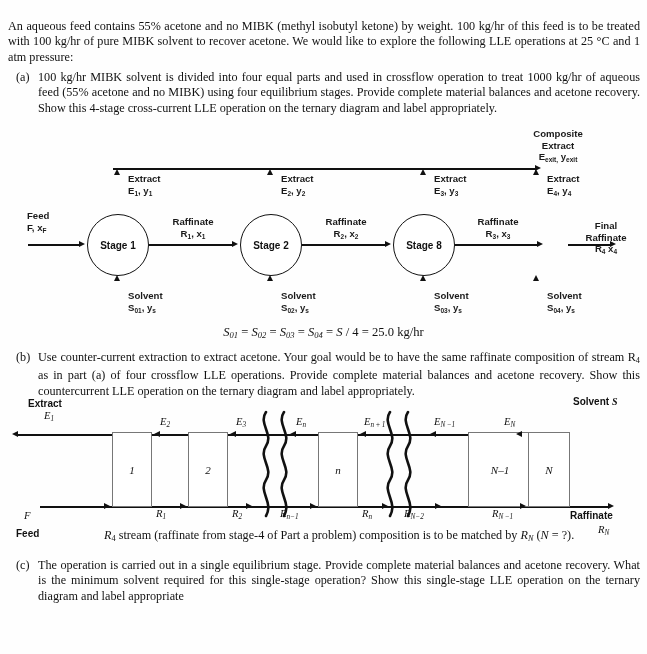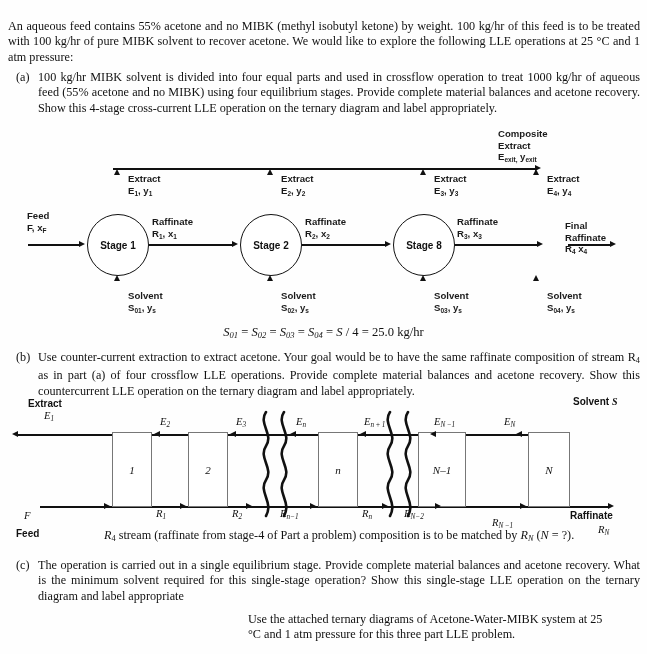--- a/index.html
+++ b/index.html
@@ -48,21 +48,21 @@
   .rn-line i{font-style:italic;}
   sub{font-size:0.68em;vertical-align:-0.25em;}
 
   
   .d1{position:absolute;left:0;top:128px;width:647px;height:196px;}
   .d1 .lbl{
     position:absolute;font-family:"Liberation Sans", sans-serif;
     font-size:9.6px;font-weight:bold;color:#1a1a1a;line-height:11.5px;
     white-space:nowrap;
   }
-  .d1 .lbl.c{text-align:left;}
+  .d1 .lbl.c{text-align:center;}
   .circ{
     position:absolute;width:62px;height:62px;border:1.6px solid #111;
     border-radius:50%;box-sizing:border-box;
     display:flex;align-items:center;justify-content:center;
     font-family:"Liberation Sans", sans-serif;font-size:10px;font-weight:bold;
     background:#fff;
   }
   .ln{position:absolute;background:#111;}
   .hln{height:1.5px;}
   .vln{width:1.5px;}
@@ -236,21 +236,21 @@
 
     <div class="box" style="left:112px;top:34px;width:40px;height:75px;">
         <span>1</span>
       </div>
     <div class="box" style="left:188px;top:34px;width:40px;height:75px;">
         <span>2</span>
       </div>
     <div class="box" style="left:318px;top:34px;width:40px;height:75px;">
         <span>n</span>
       </div>
-    <div class="box" style="left:418px;top:34px;width:48px;height:75px;">
+    <div class="box" style="left:468px;top:34px;width:64px;height:75px;">
         <span>N–1</span>
       </div>
     <div class="box" style="left:528px;top:34px;width:42px;height:75px;">
         <span>N</span>
       </div>
 
     <div class="ar-l" style="left:154px;top:32.6px;"></div>
     <div class="ar-l" style="left:230px;top:32.6px;"></div>
     <div class="ar-l" style="left:290px;top:32.6px;"></div>
     <div class="ar-l" style="left:360px;top:32.6px;"></div>
@@ -270,21 +270,21 @@
     <div class="slbl" style="left:296px;top:18px;"><i>E</i><sub><i>n</i></sub></div>
     <div class="slbl" style="left:364px;top:18px;"><i>E</i><sub><i>n</i> + 1</sub></div>
     <div class="slbl" style="left:434px;top:18px;"><i>E</i><sub><i>N</i> −1</sub></div>
     <div class="slbl" style="left:504px;top:18px;"><i>E</i><sub><i>N</i></sub></div>
 
     <div class="slbl" style="left:156px;top:110px;"><i>R</i><sub>1</sub></div>
     <div class="slbl" style="left:232px;top:110px;"><i>R</i><sub>2</sub></div>
     <div class="slbl" style="left:280px;top:110px;"><i>R</i><sub><i>n</i>−1</sub></div>
     <div class="slbl" style="left:362px;top:110px;"><i>R</i><sub><i>n</i></sub></div>
     <div class="slbl" style="left:404px;top:110px;text-align:right;"><i>R</i><sub><i>N</i>−2</sub></div>
-    <div class="slbl" style="left:492px;top:110px;margin-top:9px;"><i>R</i><sub><i>N</i> −1</sub></div>
+    <div class="slbl" style="left:492px;top:110px;"><i>R</i><sub><i>N</i> −1</sub></div>
 
     <div class="slbl sans" style="left:570px;top:112px;">Raffinate</div>
     <div class="slbl" style="left:598px;top:126px;"><i>R</i><sub><i>N</i></sub></div>
 
     <svg class="wave" style="left:256px;top:12px;" width="40" height="110" viewBox="0 0 40 110">
       <path d="M10,2 C2,14 18,24 10,36 C2,48 18,58 10,70 C2,82 18,92 10,106" fill="none" stroke="#111" stroke-width="2.6" stroke-linecap="round"></path>
       <path d="M28,2 C20,14 36,24 28,36 C20,48 36,58 28,70 C20,82 36,92 28,106" fill="none" stroke="#111" stroke-width="2.6" stroke-linecap="round"></path>
     </svg>
     <svg class="wave" style="left:380px;top:12px;" width="40" height="110" viewBox="0 0 40 110">
       <path d="M10,2 C2,14 18,24 10,36 C2,48 18,58 10,70 C2,82 18,92 10,106" fill="none" stroke="#111" stroke-width="2.6" stroke-linecap="round"></path>
@@ -294,15 +294,14 @@
 
   <div class="rn-line">
     <i>R</i><sub>4</sub> stream (raffinate from stage-4 of Part a problem) composition is to be matched by <i>R</i><sub><i>N</i></sub> (<i>N</i> = ?).
   </div>
 
   <div class="para pc">
     <span class="marker">(c)</span>
     <span>The operation is carried out in a single equilibrium stage. Provide complete material balances and acetone recovery. What is the minimum solvent required for this single-stage operation? Show this single-stage LLE operation on the ternary diagram and label appropriate</span>
   </div>
 
-  <div class="note">Use the attached ternary diagrams of Acetone-Water-MIBK system at 25 °C and 1 atm pressure for this three part LLE problem.</div>
 
 </div>
 
 </body></html>

